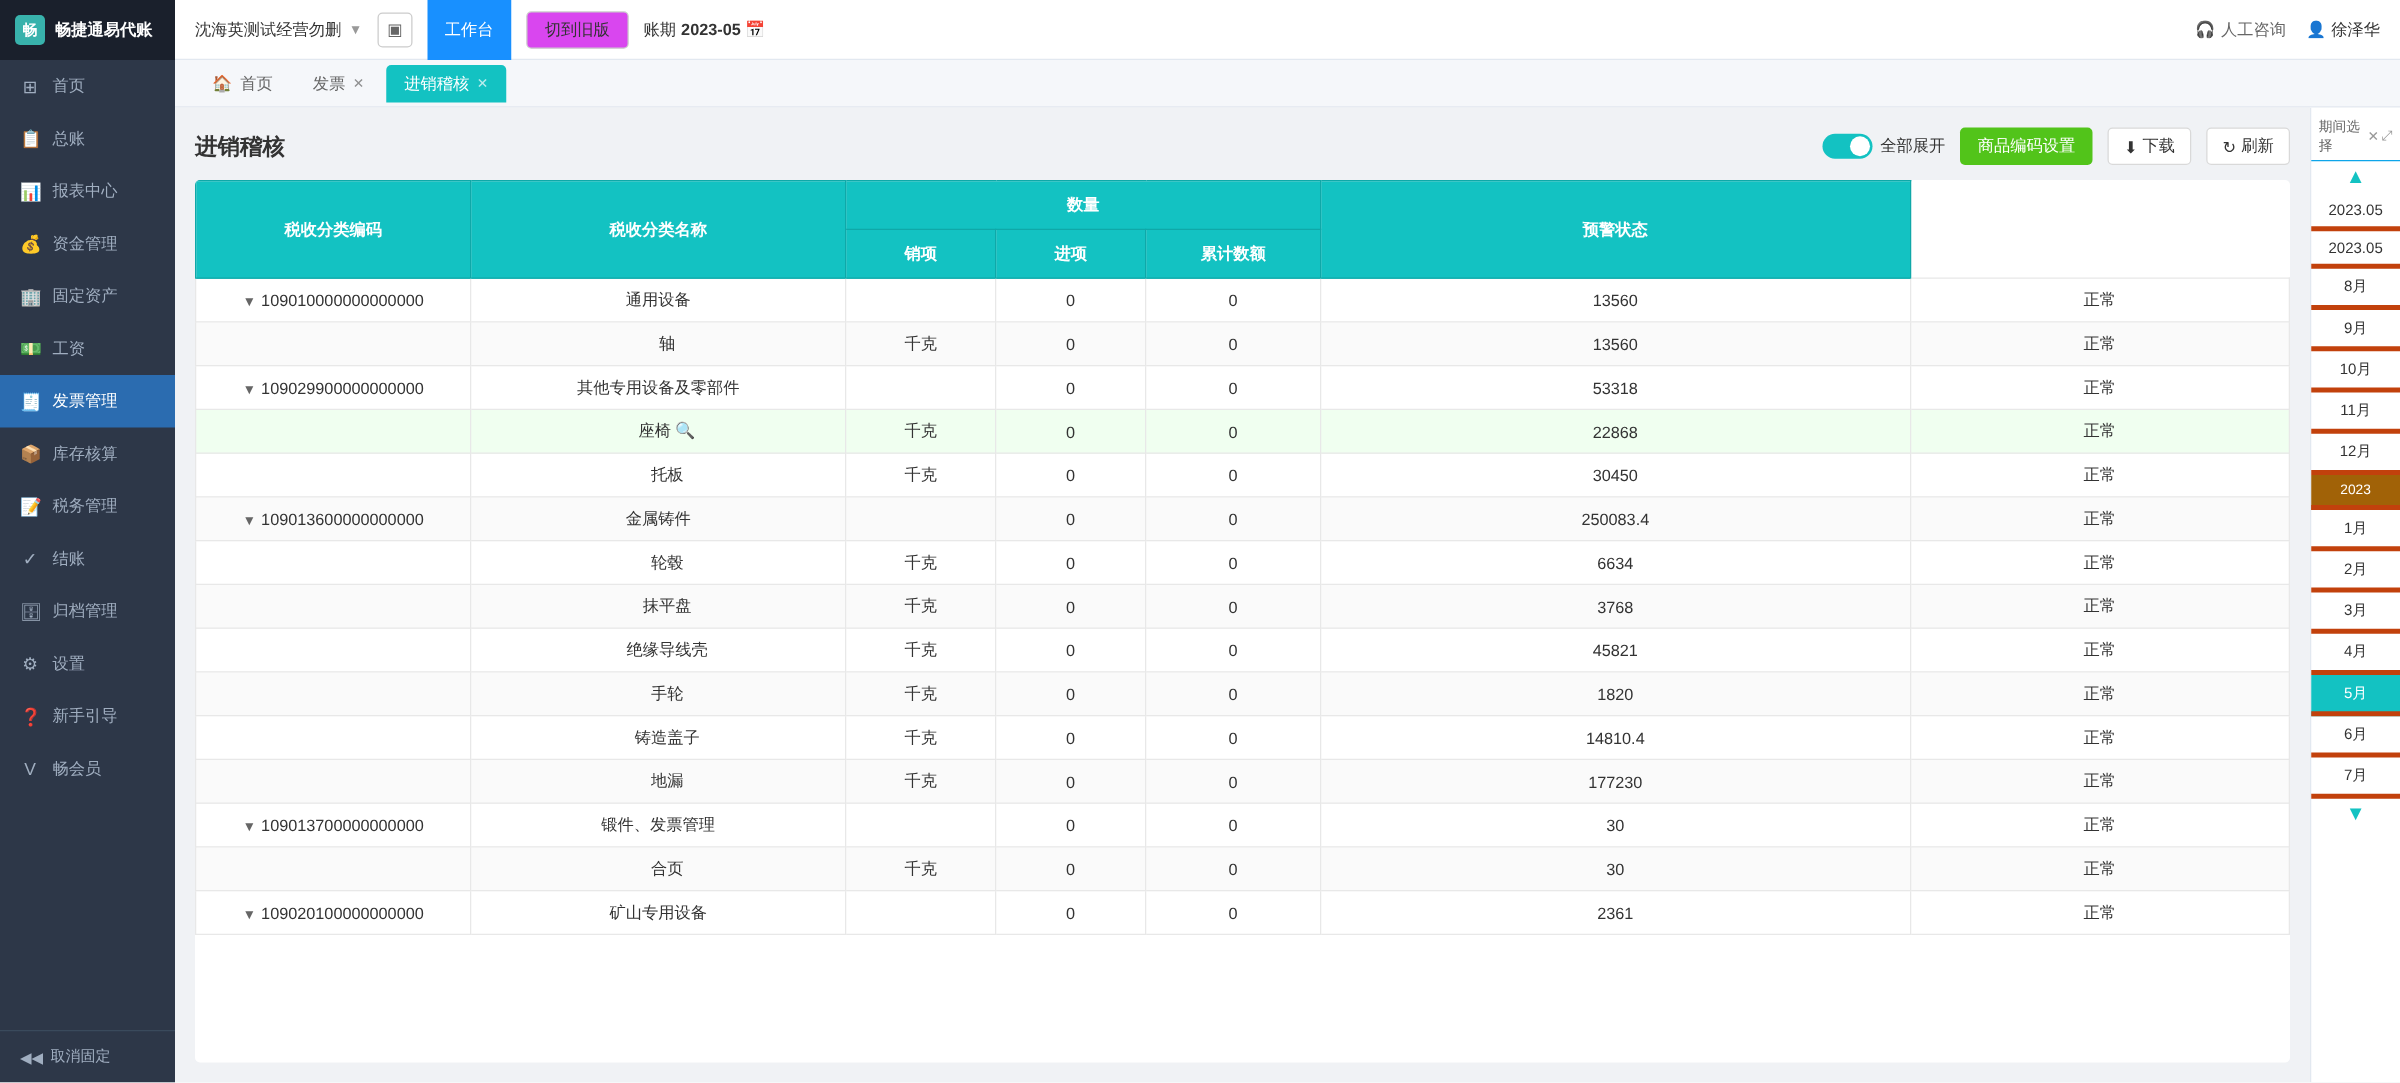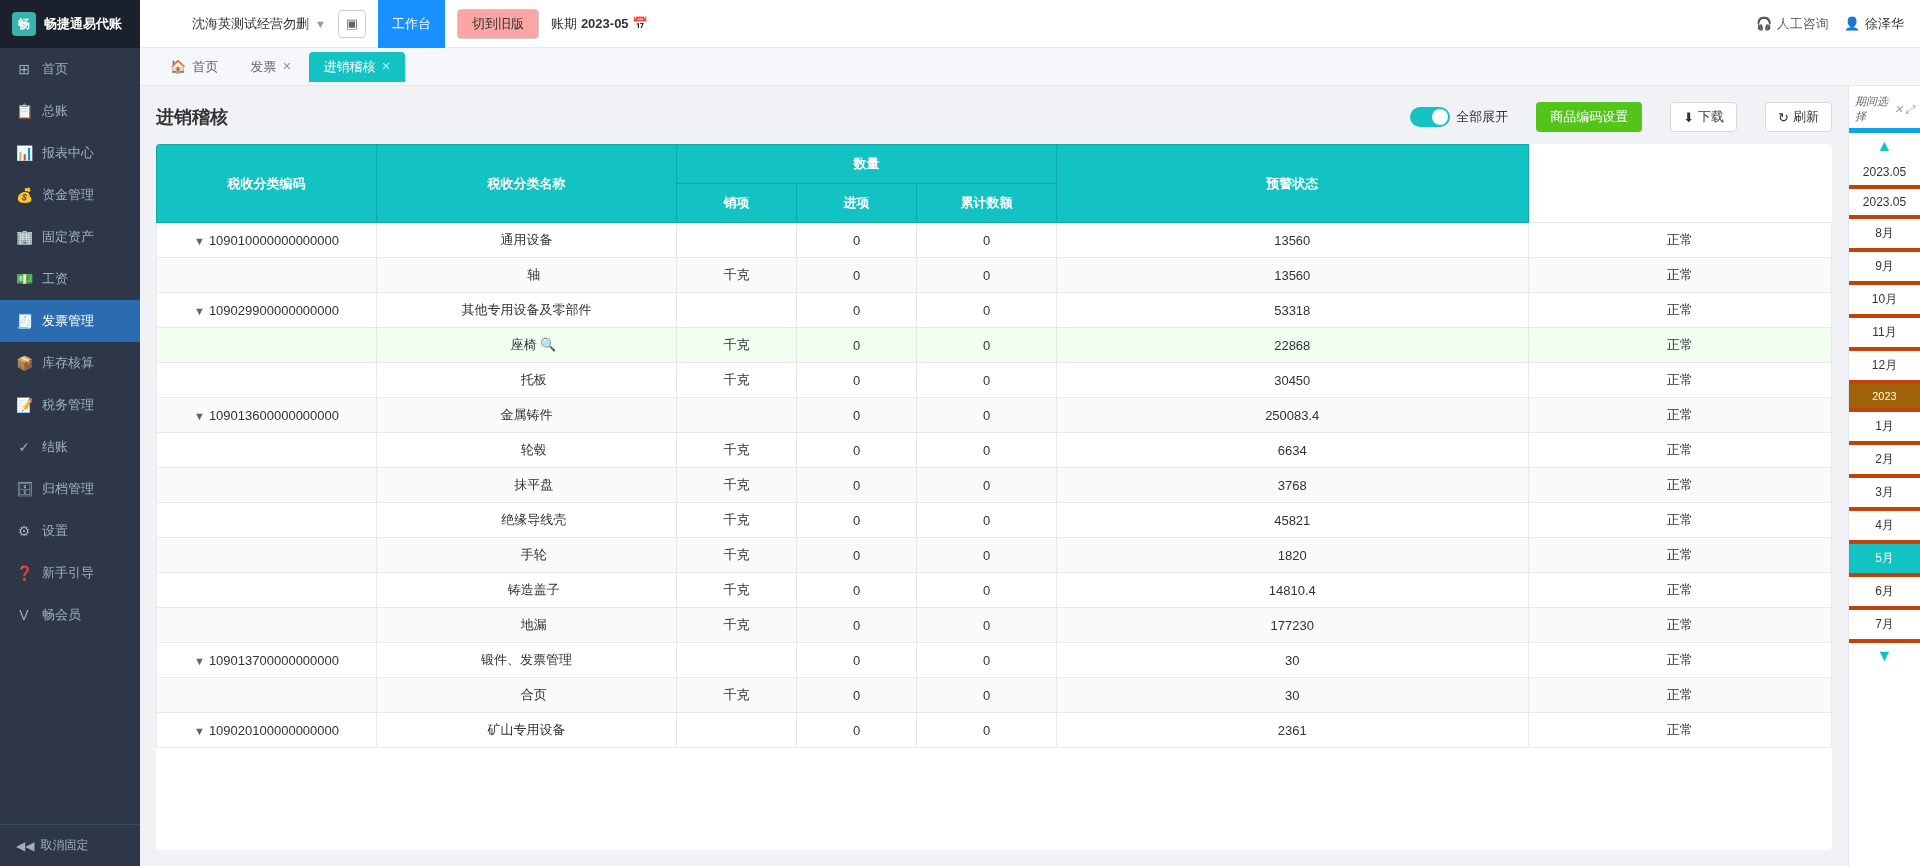--- a/index.html
+++ b/index.html
@@ -74,21 +74,20 @@
       padding: 0 16px;
       border-bottom: 1px solid #e2e8f0;
       gap: 12px;
     }
     .topbar-company {
       display: flex;
       align-items: center;
       gap: 6px;
       font-size: 13px;
       color: #333;
-      margin-left: 36px;
     }
     .topbar-company .company-name {
       color: #333;
       font-size: 13px;
     }
     .topbar-company .dropdown-icon { color: #999; font-size: 11px; }
     .topbar-save-btn {
       width: 28px; height: 28px;
       border: 1px solid #ccc;
       border-radius: 4px;
@@ -100,21 +99,21 @@
     .topbar-workbench-btn {
       background: #1890ff;
       color: #fff;
       border: none;
       padding: 21px 14px;
       border-radius: 4px;
       cursor: pointer;
       font-size: 13px;
     }
     .topbar-switch-btn {
-      background: #fca5a5;
+      background: #d946ef;
       color: #333;
       border: 1px solid #ccc;
       padding: 5px 14px;
       border-radius: 4px;
       cursor: pointer;
       font-size: 13px;
     }
     .topbar-period {
       display: flex;
       align-items: center;
@@ -193,21 +192,21 @@
       margin-bottom: 12px;
     }
     .page-title {
       font-size: 18px;
       font-weight: bold;
       color: #333;
     }
     .header-actions {
       display: flex;
       align-items: center;
-      gap: 28px;
+      gap: 12px;
     }
     .toggle-all {
       display: flex;
       align-items: center;
       gap: 6px;
       font-size: 13px;
       color: #333;
     }
     .toggle-switch {
       width: 40px; height: 20px;
@@ -296,22 +295,21 @@
       flex-shrink: 0;
       position: relative;
     }
     .panel-title-row {
       display: flex;
       align-items: center;
       justify-content: space-between;
       padding: 4px 6px;
       font-size: 11px;
       color: #666;
-      border-bottom: 5px solid #0ea5e9;
-      font-style: italic;
+      border-bottom: 1px solid #0ea5e9;
     }
     .period-item {
       padding: 6px 8px;
       text-align: center;
       cursor: pointer;
       font-size: 12px;
       color: #333;
       border-bottom: 4px solid #c2410c;
     }
     .period-item.current {

